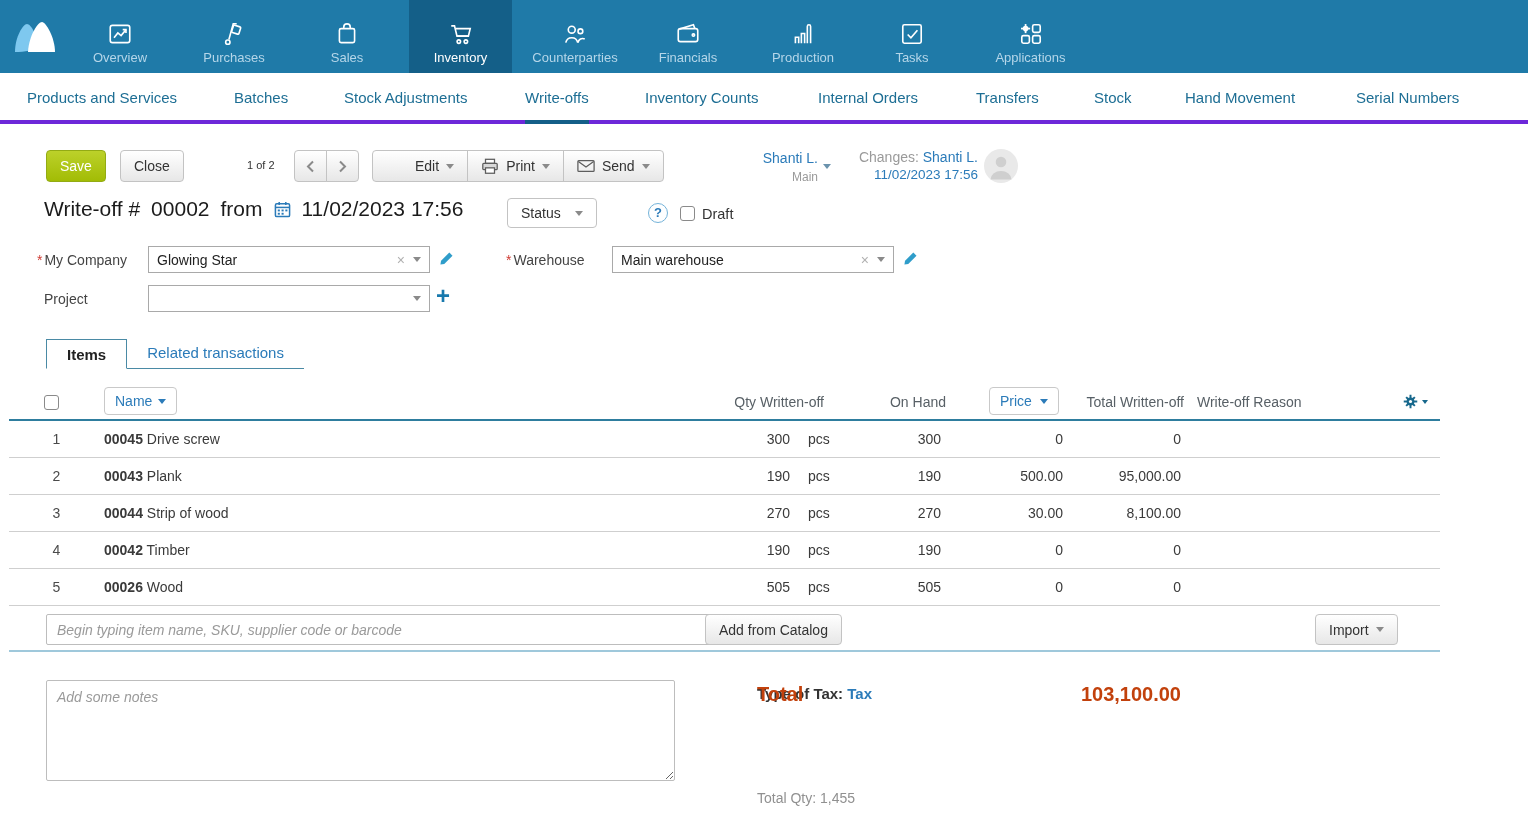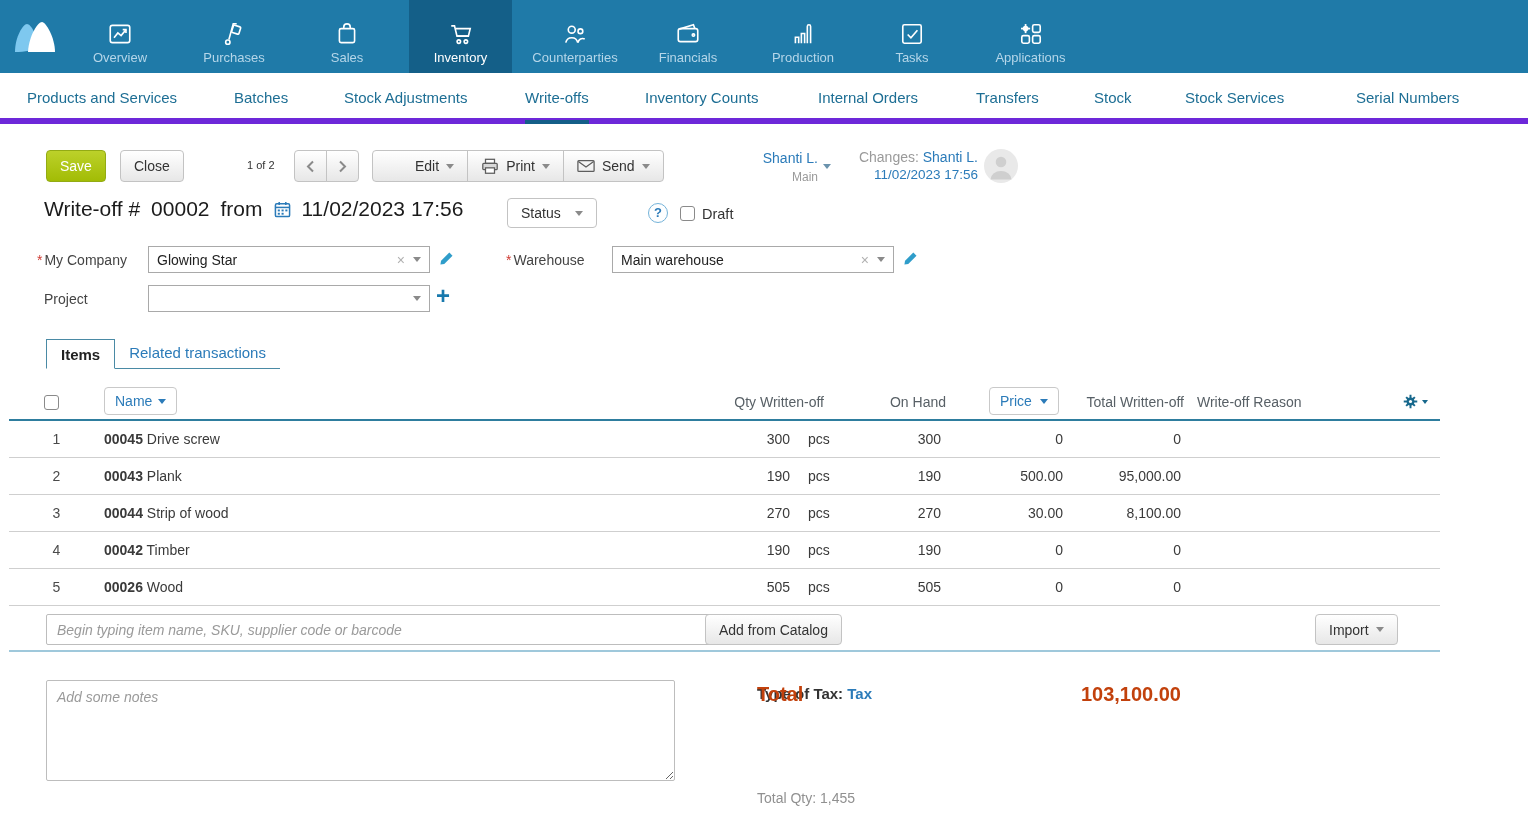--- a/index.html
+++ b/index.html
@@ -8,21 +8,21 @@
   .page { position:relative; width:1528px; height:835px; background:#fff; overflow:hidden; }
   .abs { position:absolute; }
 
   
   .topnav { position:absolute; left:0; top:0; width:1528px; height:73px; background:#1f7aa8; }
   .nav-item { position:absolute; top:0; height:73px; display:flex; flex-direction:column; align-items:center; justify-content:flex-end; padding-bottom:8px; color:#b5d6e9; font-size:13px; cursor:pointer; }
   .nav-item svg { display:block; margin-bottom:3px; }
   .nav-item.active { background:#145f88; color:#fff; }
 
   
-  .subnav { position:absolute; left:0; top:73px; width:1528px; height:51px; background:#fff; border-bottom:6px solid #6d28d9; }
+  .subnav { position:absolute; left:0; top:73px; width:1528px; height:51px; background:#fff; border-bottom:4px solid #6d28d9; }
   .subnav-item { position:absolute; top:0; height:51px; line-height:49px; font-size:15px; color:#1d6e94; cursor:pointer; }
   .subnav-item.active { border-bottom:4px solid #145f88; }
 
   
   .btn { display:inline-flex; align-items:center; justify-content:center; gap:7px; height:32px; padding:0 13px; background:linear-gradient(#ffffff,#e7e7e7); border:1px solid #c3c3c3; border-radius:4px; font-size:14px; color:#333; cursor:pointer; }
   .btn-save { background:linear-gradient(#bcd12a,#a2bc05); border-color:#93ab14; color:#fff; }
   .btn-group { display:inline-flex; }
   .btn-group .btn { border-radius:0; margin-left:-1px; }
   .btn-group .btn:first-child { border-radius:4px 0 0 4px; margin-left:0;padding-left:42px; }
   .btn-group .btn:last-child { border-radius:0 4px 4px 0; }
@@ -32,21 +32,21 @@
 
   
   .sel { position:absolute; height:27px; background:#fff; border:1px solid #a9a9a9; display:flex; align-items:center; padding:0 8px; font-size:14px; color:#222; }
   .sel .spacer { flex:1; }
   .sel .x { color:#b0b0b0; font-size:14px; margin-right:8px; cursor:pointer; }
   .lbl { position:absolute; font-size:14px; color:#444; }
   .req { color:#cf3a32; margin-right:2px; }
 
   
   .tabs { position:absolute; left:46px; top:338px; display:flex; align-items:flex-end; border-bottom:1px solid #4a8aa5; height:31px; }
-  .tab { height:30px; line-height:30px; padding:0 14px; font-size:15px; }
+  .tab { height:30px; line-height:30px; padding:0 20px; font-size:15px; }
   .tab.active { border:1px solid #4a8aa5; border-bottom:1px solid #fff; margin-bottom:-1px; background:#fff; font-weight:bold; color:#222; }
   .tab.link { color:#2b7bb9; cursor:pointer; }
 
   
   .thead { position:absolute; left:9px; top:384px; width:1431px; height:37px; border-bottom:2px solid #2e7d9e; font-size:14px; color:#586066; }
   .thead .hcell { position:absolute; line-height:37px; white-space:nowrap; }
   .hbox { position:absolute; top:3px; height:28px; display:inline-flex; align-items:center; gap:6px; padding:0 10px; border:1px solid #c9c9c9; border-radius:4px; color:#2b7bb9; font-size:14px; background:#fff; cursor:pointer; }
   .trow { position:absolute; left:9px; width:1431px; height:37px; border-bottom:1px solid #cfcfcf; font-size:14px; color:#3a3a3a; }
   .trow .cell { position:absolute; line-height:36px; white-space:nowrap; }
   .trow .num { left:0; width:95px; text-align:center; color:#4a4a4a; }
@@ -173,21 +173,21 @@
 
   <div class="subnav">
     <span class="subnav-item" style="left:27px;">Products and Services</span>
     <span class="subnav-item" style="left:234px;">Batches</span>
     <span class="subnav-item" style="left:344px;">Stock Adjustments</span>
     <span class="subnav-item active" style="left:525px;">Write-offs</span>
     <span class="subnav-item" style="left:645px;">Inventory Counts</span>
     <span class="subnav-item" style="left:818px;">Internal Orders</span>
     <span class="subnav-item" style="left:976px;">Transfers</span>
     <span class="subnav-item" style="left:1094px;">Stock</span>
-    <span class="subnav-item" style="left:1185px;">Stock Services</span>
+    <span class="subnav-item" style="left:1185px;">Hand Movement</span>
     <span class="subnav-item" style="left:1356px;">Serial Numbers</span>
   </div>
 
   <button class="btn btn-save abs" style="left:46px; top:150px;">Save</button>
   <button class="btn abs" style="left:120px; top:150px;">Close</button>
 
   <span class="abs" style="left:247px; top:159px; font-size:11px; color:#333;">1 of 2</span>
 
   <div class="btn-group abs" style="left:294px; top:150px;">
     <button class="btn" style="width:33px; padding:0;">

